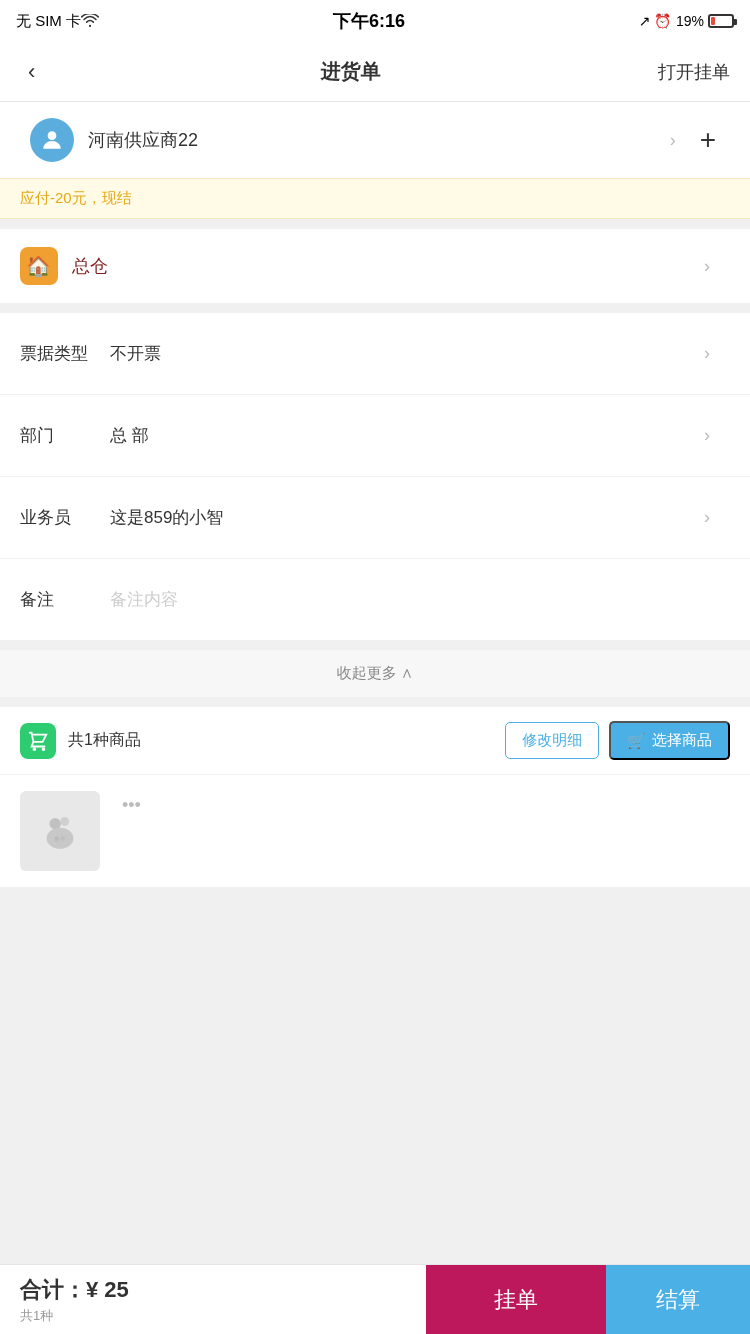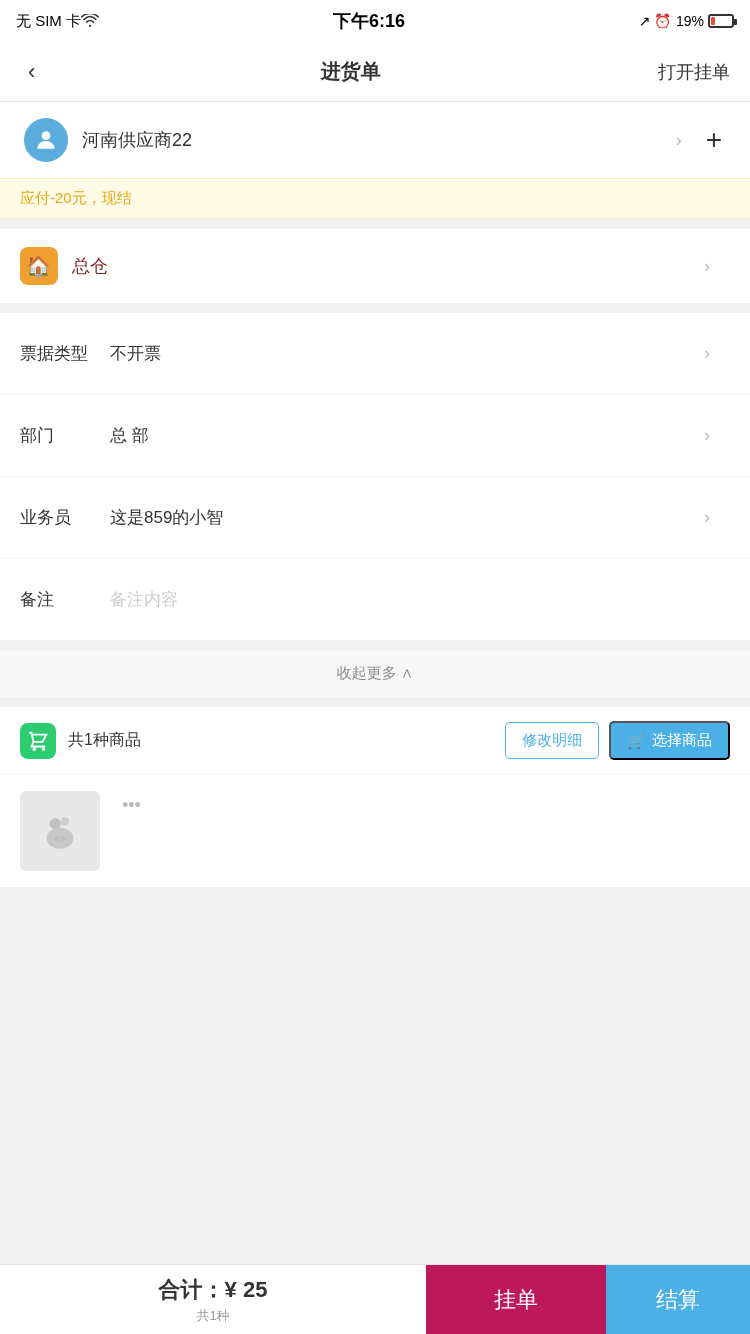--- a/index.html
+++ b/index.html
@@ -72,21 +72,21 @@
     
     .card {
       background: #fff;
       margin-bottom: 10px;
     }
 
     
     .supplier-row {
       display: flex;
       align-items: center;
-      padding: 16px 24px;
+      padding: 16px 30px;
       border-bottom: none;
     }
     .supplier-avatar {
       width: 44px;
       height: 44px;
       border-radius: 50%;
       background: #5badde;
       display: flex;
       align-items: center;
       justify-content: center;
@@ -278,21 +278,20 @@
       display: flex;
       background: #fff;
       border-top: 1px solid #e5e5e5;
     }
     .footer-total {
       flex: 1;
       display: flex;
       flex-direction: column;
       justify-content: center;
       padding: 0 20px;
-      align-items: center;
     }
     .footer-total-main {
       font-size: 17px;
       color: #333;
     }
     .footer-total-main span { font-size: 22px; font-weight: 600; }
     .footer-total-sub { font-size: 13px; color: #999; margin-top: 2px; }
     .footer-btn-hang {
       width: 180px;
       background: #be185d;

